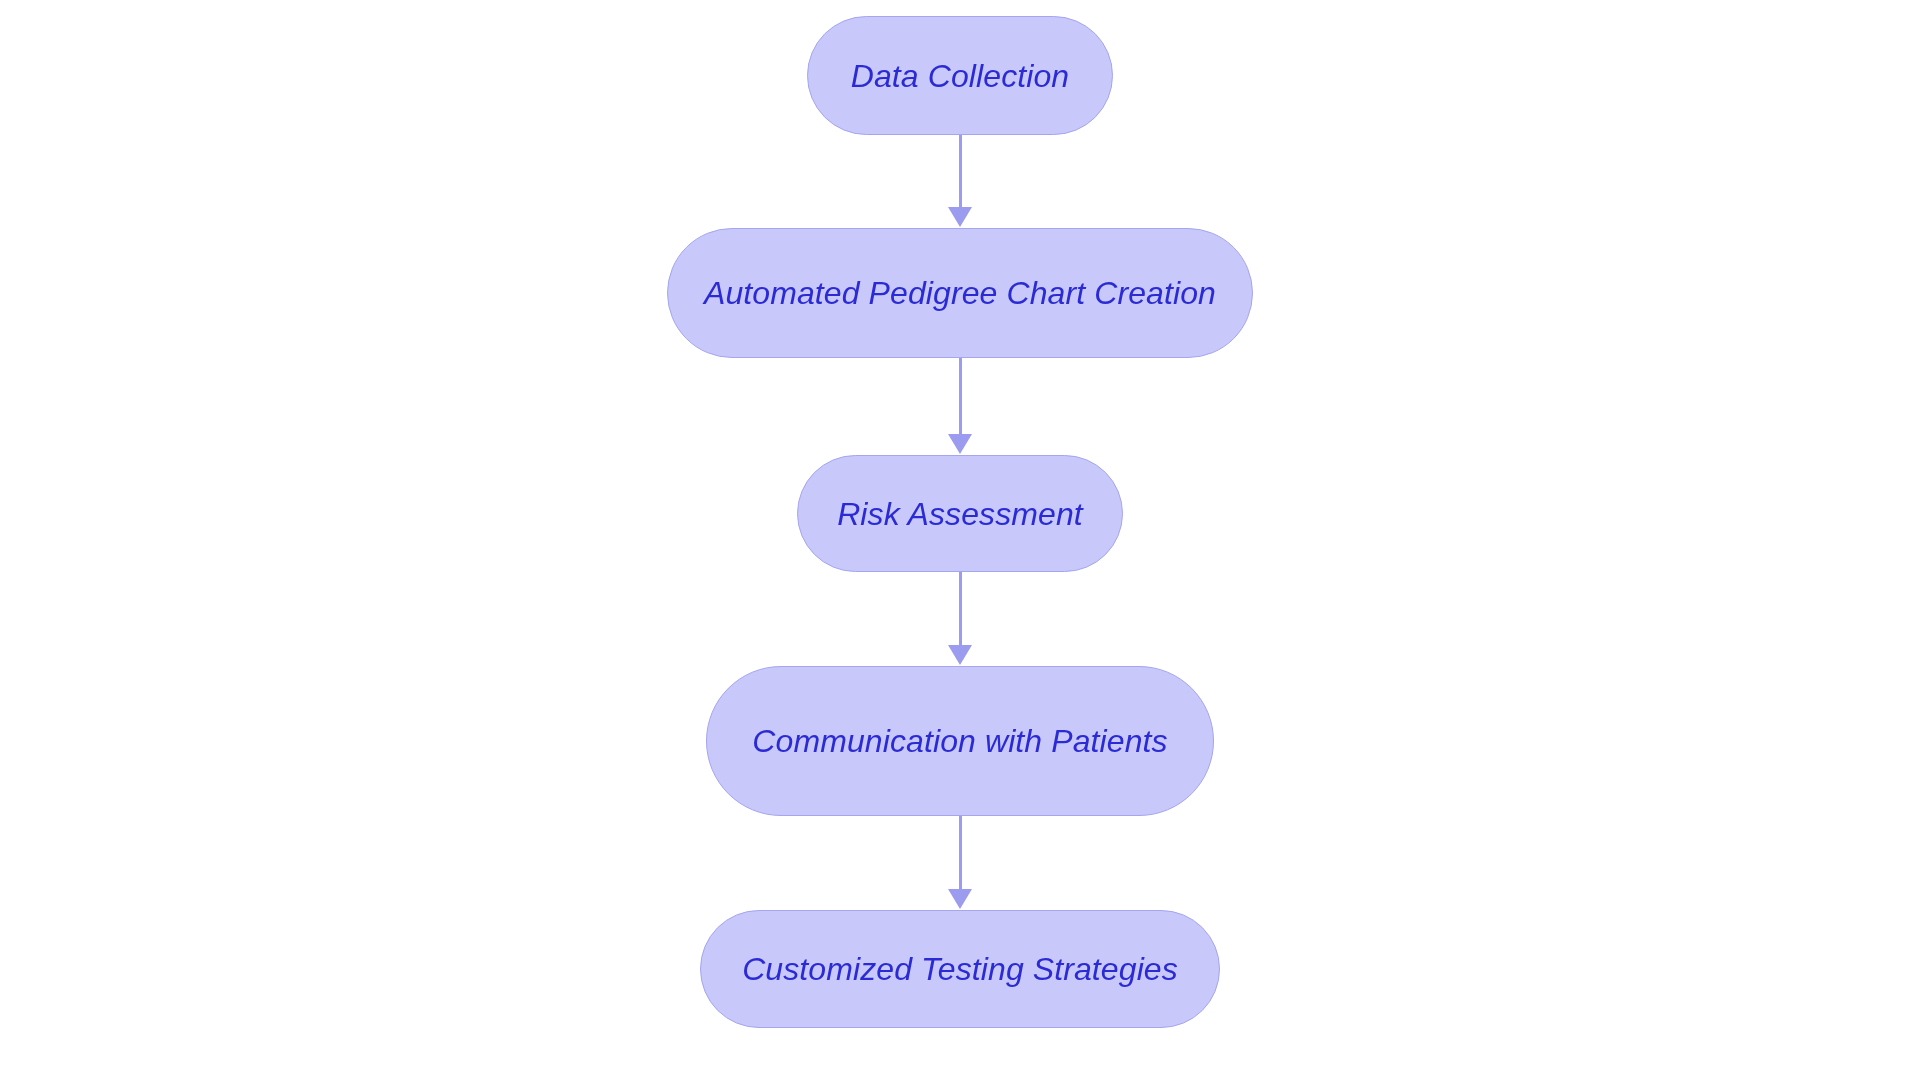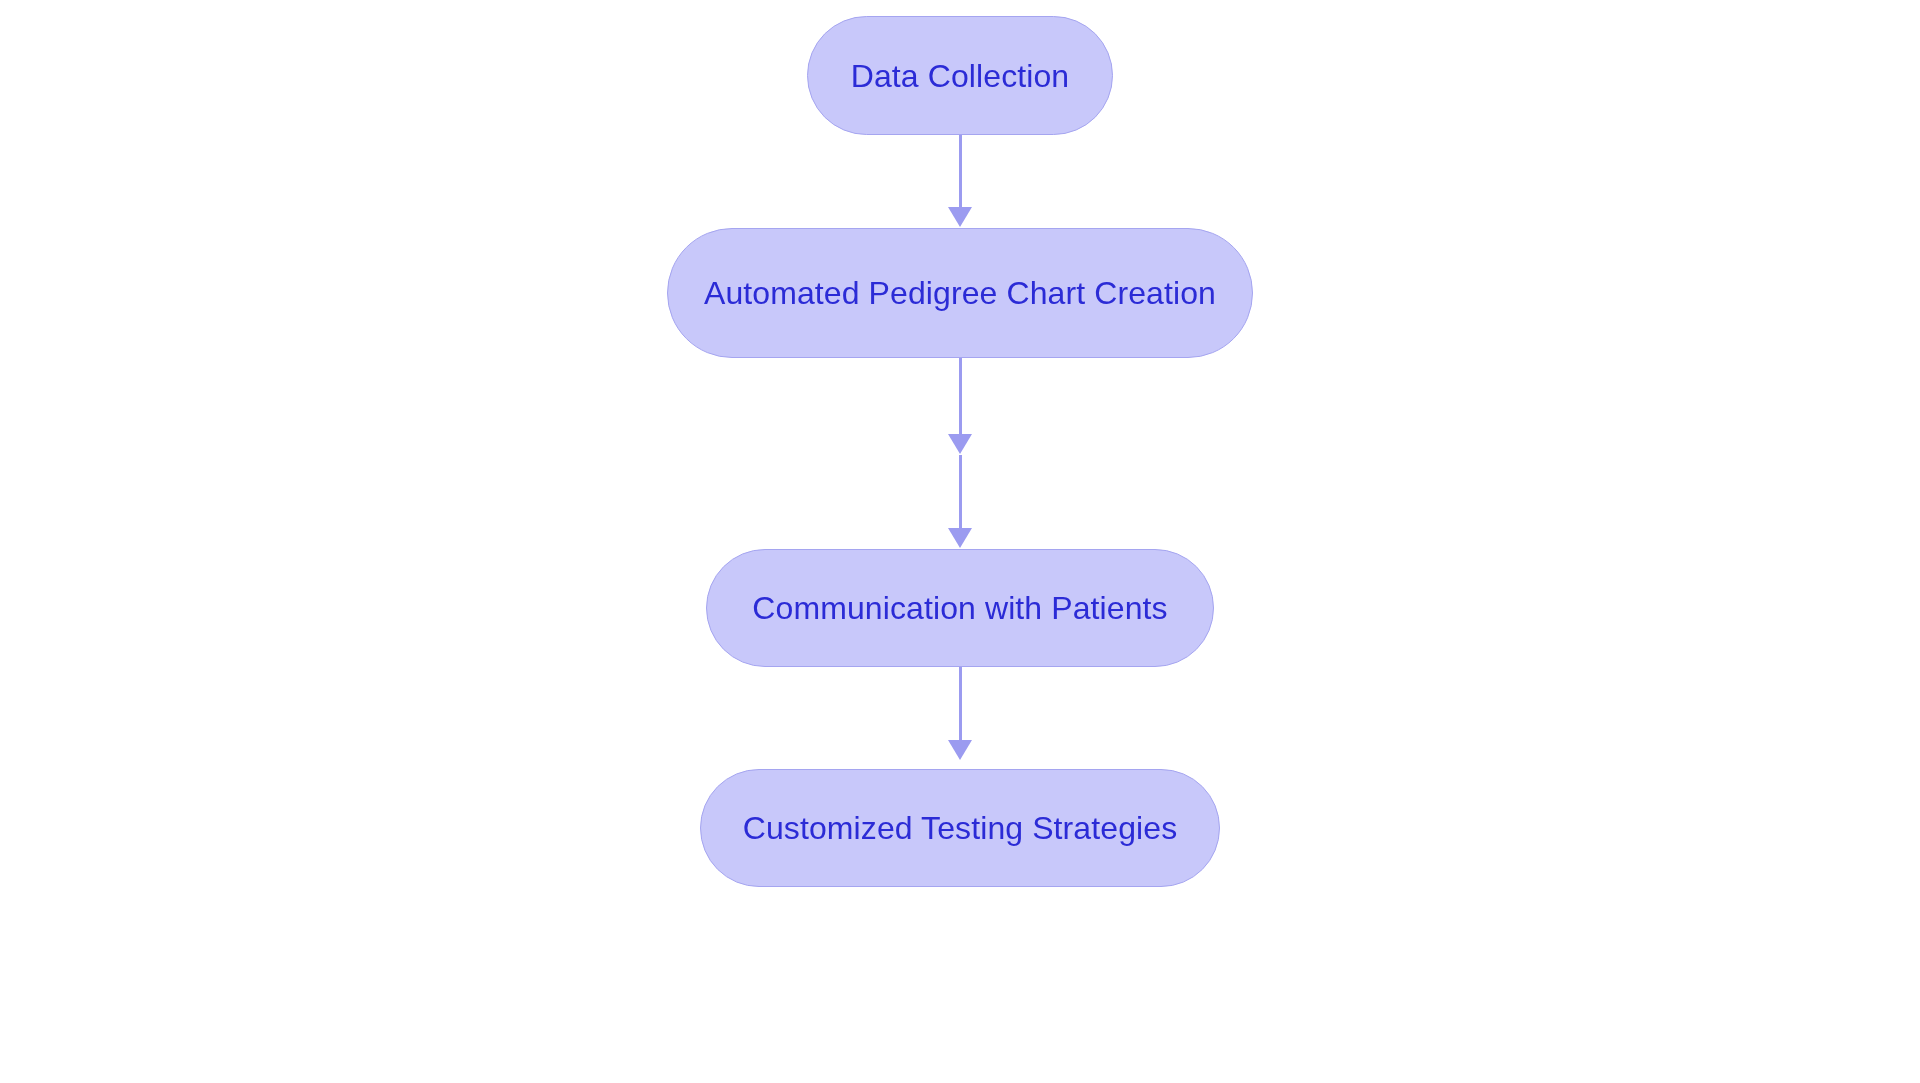--- a/index.html
+++ b/index.html
@@ -24,20 +24,21 @@
     flex-direction: column;
     align-items: center;
   }
 
   
   .node-row {
     display: flex;
     justify-content: center;
     align-items: center;
     width: 100%;
+    font-style: italic;
   }
 
   .flow-node {
     display: flex;
     align-items: center;
     justify-content: center;
     box-sizing: border-box;
     background: #c8c8fa;
     border: 1.6px solid #a5a5f0;
     border-radius: 999px;
@@ -74,22 +75,22 @@
     border-left: 12px solid transparent;
     border-right: 12px solid transparent;
     border-top: 20px solid #9b9bf0;
     margin-top: -1px;
   }
 
   
   .node-1 { width: 306px; height: 119px; }
   .node-2 { width: 586px; height: 130px; }
   .node-3 { width: 326px; height: 117px; }
-  .node-4 { width: 508px; height: 118px; }
-  .node-5 { width: 520px; height: 118px; margin-top: 8px; }
+  .node-4 { width: 508px; height: 150px; }
+  .node-5 { width: 520px; height: 118px; }
 
   .conn-1 { height: 93px; }
   .conn-1 .connector-line { height: 73px; }
   .conn-2 { height: 97px; }
   .conn-2 .connector-line { height: 77px; }
   .conn-3 { height: 94px; }
   .conn-3 .connector-line { height: 74px; }
   .conn-4 { height: 94px; }
   .conn-4 .connector-line { height: 74px; }
 
@@ -117,20 +118,25 @@
     <div class="flow-node node-2">
       <span class="node-label">Automated Pedigree Chart Creation</span>
     </div>
   </div>
 
   <div class="connector conn-2">
     <div class="connector-line"></div>
     <div class="connector-arrow"></div>
   </div>
 
+  <div class="node-row">
+    <div class="flow-node node-3">
+      <span class="node-label">Risk Assessment</span>
+    </div>
+  </div>
 
   <div class="connector conn-3">
     <div class="connector-line"></div>
     <div class="connector-arrow"></div>
   </div>
 
   <div class="node-row">
     <div class="flow-node node-4">
       <span class="node-label">Communication with Patients</span>
     </div>

